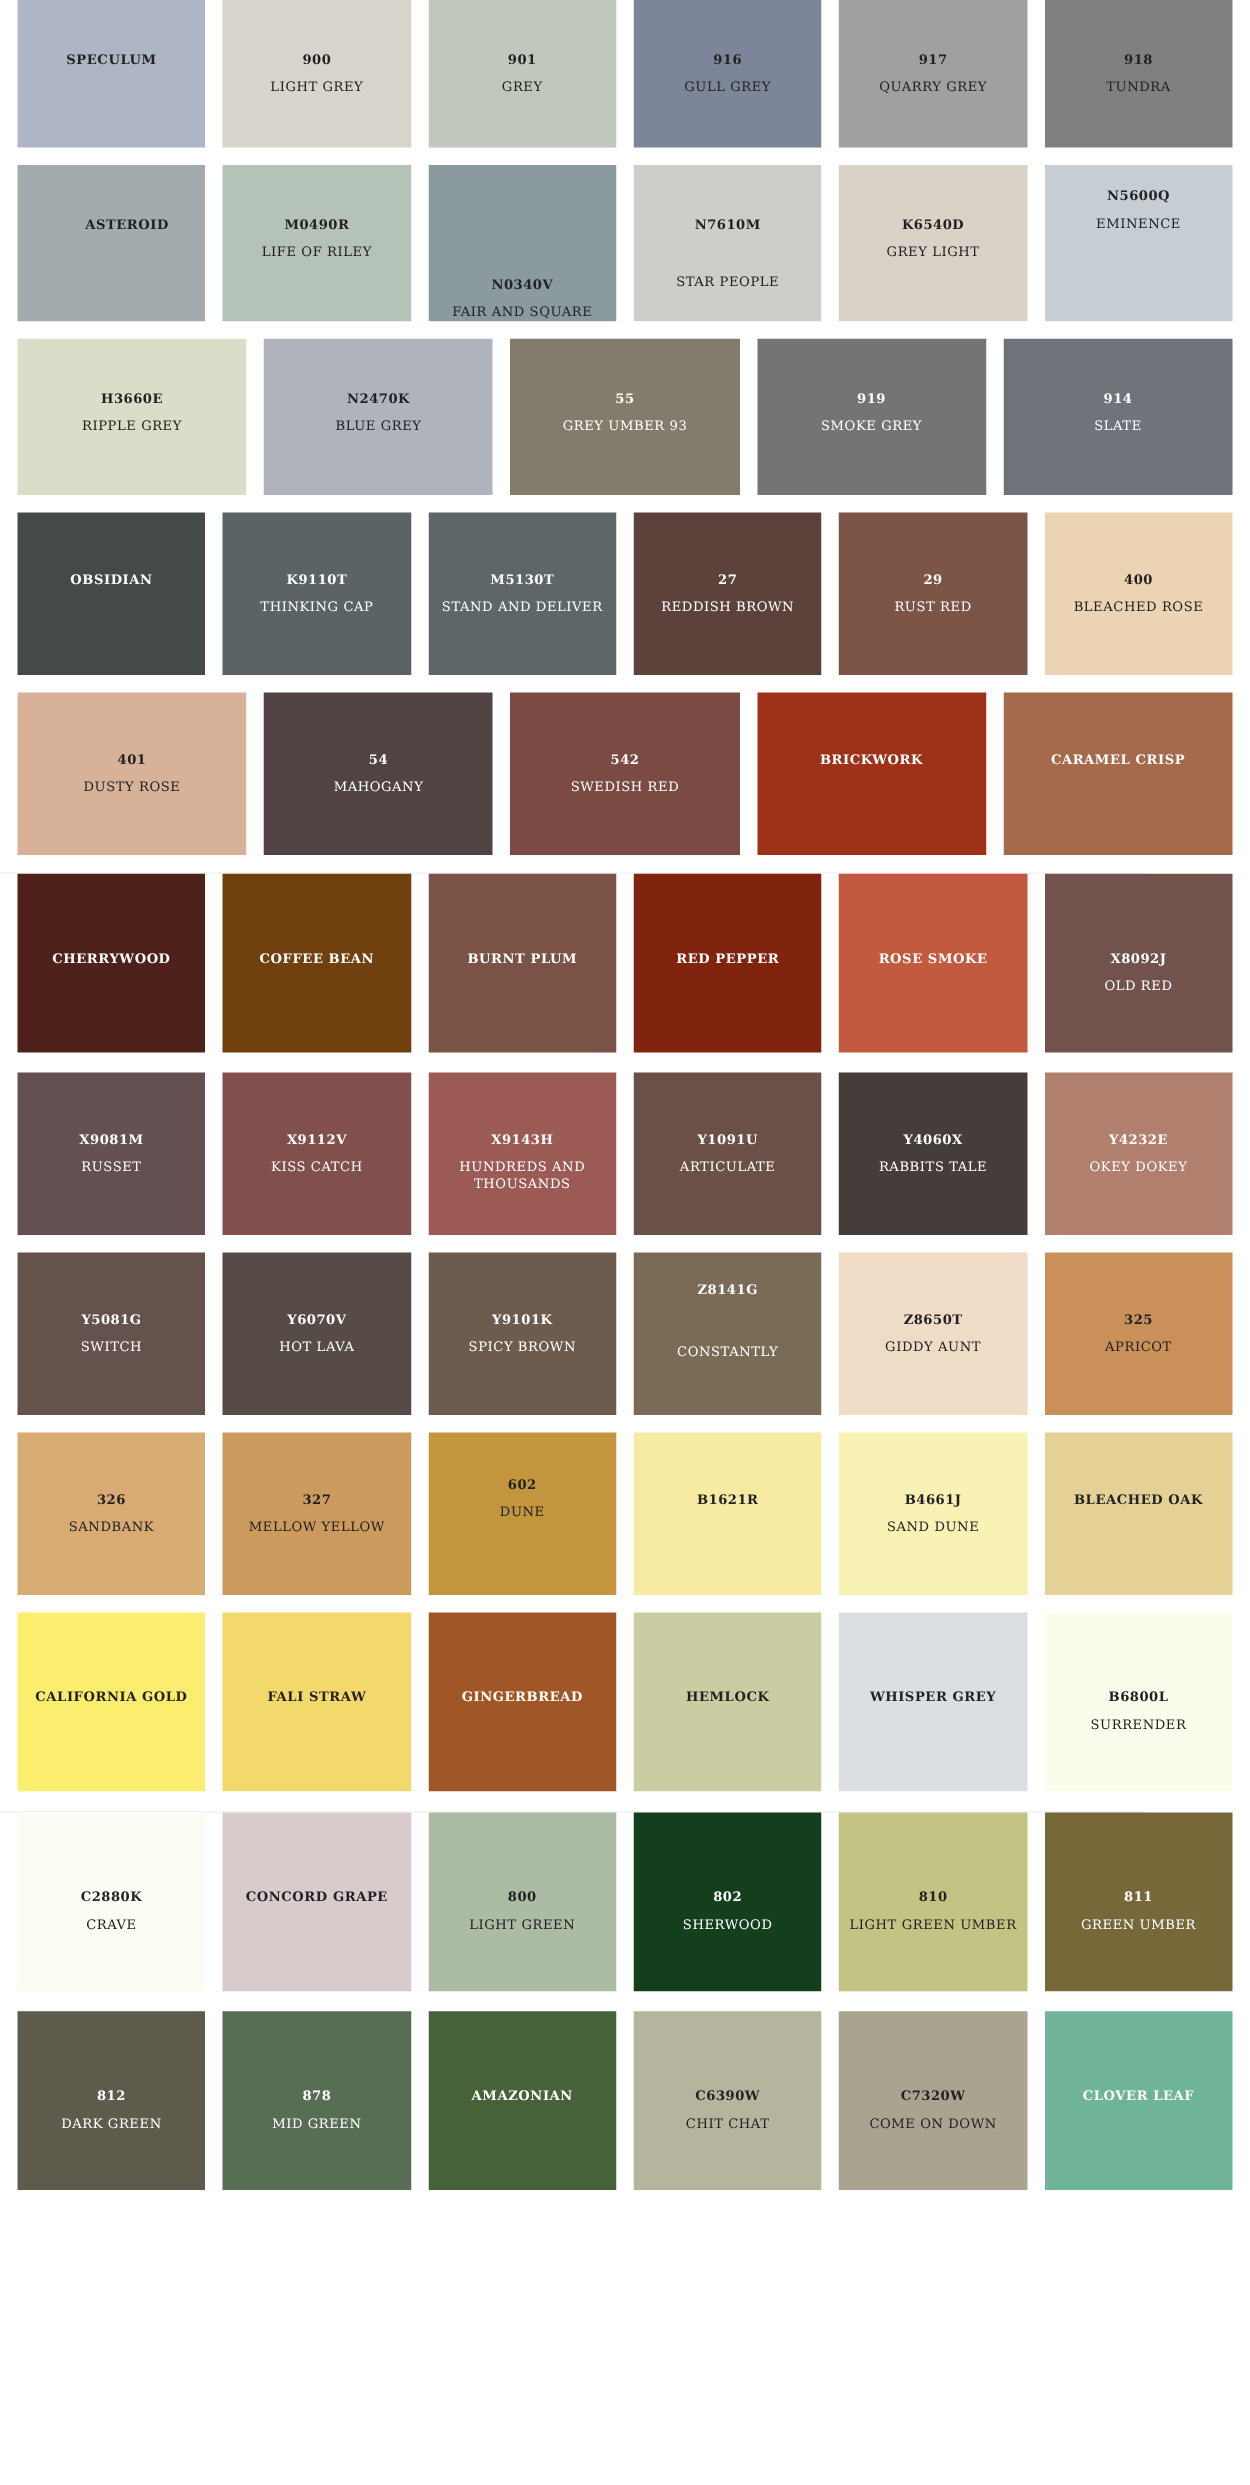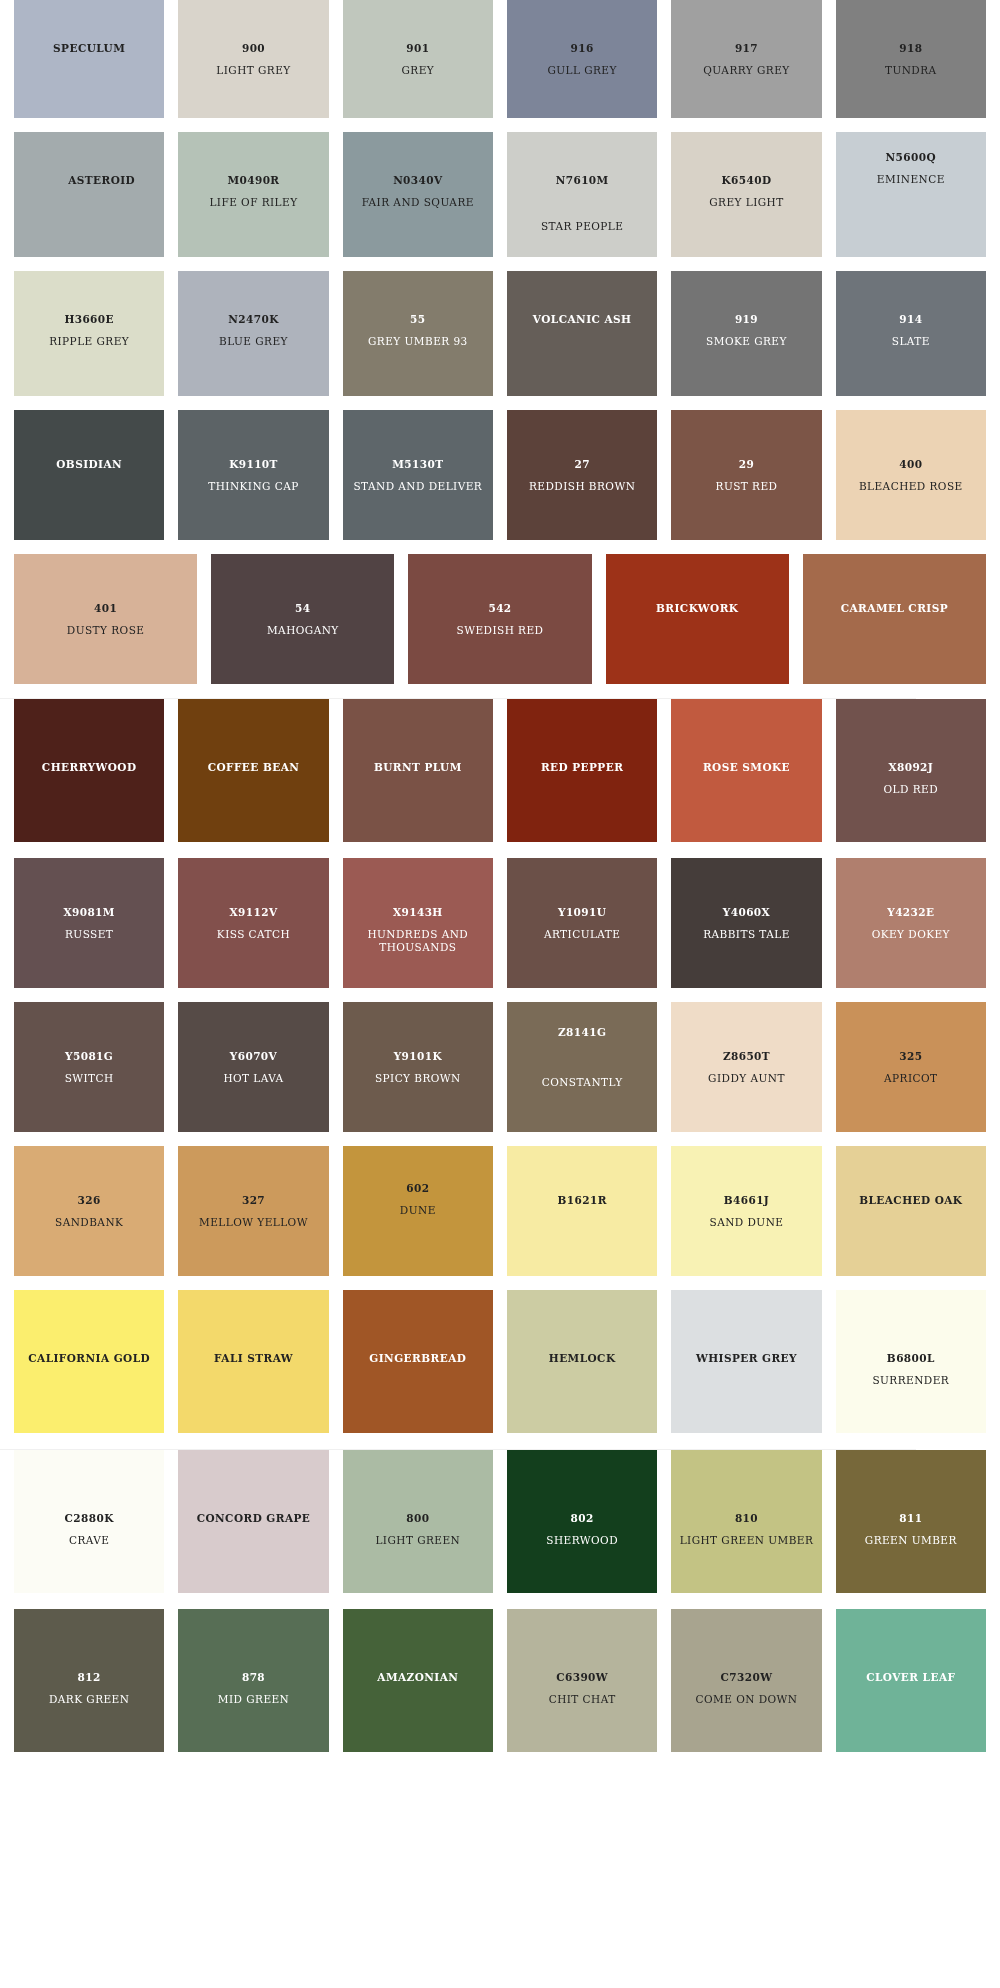--- a/index.html
+++ b/index.html
@@ -130,21 +130,21 @@
         <div class="labels" style="padding-top: 42px; padding-left: 25px;">
           <div class="swatch-name dark-text">ASTEROID</div>
         </div>
       </div>
       <div class="swatch-cell h2" style="background: rgb(181, 194, 183);">
         <div class="labels" style="padding-top: 42px;">
           <div class="swatch-code dark-text">M0490R</div>
           <div class="swatch-name dark-text">LIFE OF RILEY</div>
         </div>
       </div>
-      <div class="swatch-cell h2" style="background: rgb(139, 154, 158);">
+      <div class="swatch-cell h2" style="background: rgb(139, 154, 158); justify-content: flex-end;">
         <div class="labels" style="padding-top: 42px;">
           <div class="swatch-code dark-text">N0340V</div>
           <div class="swatch-name dark-text">FAIR AND SQUARE</div>
         </div>
       </div>
       <div class="swatch-cell h2" style="background: rgb(205, 206, 201);">
         <div class="labels" style="padding-top: 42px; gap: 24px;">
           <div class="swatch-code dark-text">N7610M</div>
           <div class="swatch-name dark-text">STAR PEOPLE</div>
         </div>
@@ -174,25 +174,20 @@
           <div class="swatch-code dark-text">N2470K</div>
           <div class="swatch-name dark-text">BLUE GREY</div>
         </div>
       </div>
       <div class="swatch-cell h2" style="background: rgb(131, 124, 108);">
         <div class="labels" style="padding-top: 42px;">
           <div class="swatch-code light-text">55</div>
           <div class="swatch-name light-text">GREY UMBER 93</div>
         </div>
       </div>
-      <div class="swatch-cell h2 single" style="background: rgb(101, 94, 88);">
-        <div class="labels" style="padding-top: 42px;">
-          <div class="swatch-name light-text">VOLCANIC ASH</div>
-        </div>
-      </div>
       <div class="swatch-cell h2" style="background: rgb(116, 116, 116);">
         <div class="labels" style="padding-top: 42px;">
           <div class="swatch-code light-text">919</div>
           <div class="swatch-name light-text">SMOKE GREY</div>
         </div>
       </div>
       <div class="swatch-cell h2" style="background: rgb(110, 116, 122);">
         <div class="labels" style="padding-top: 42px;">
           <div class="swatch-code light-text">914</div>
           <div class="swatch-name light-text">SLATE</div>

